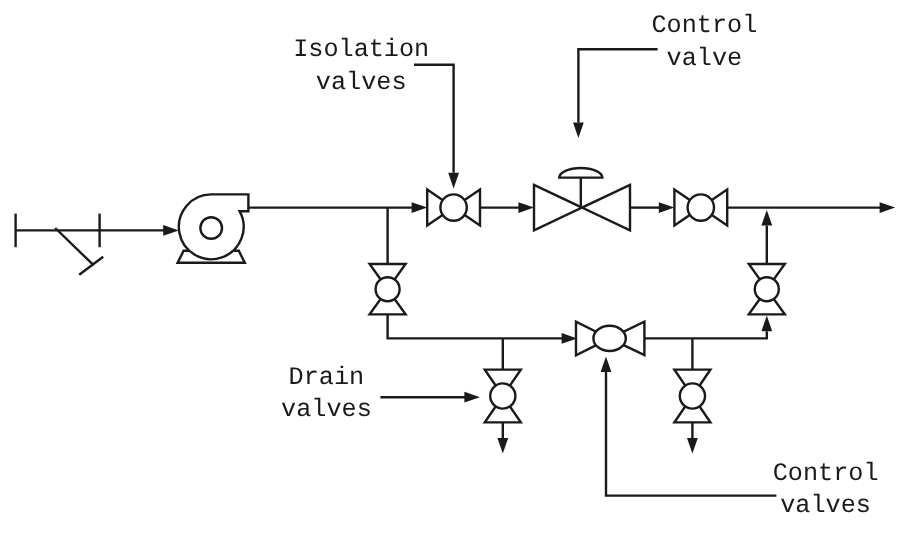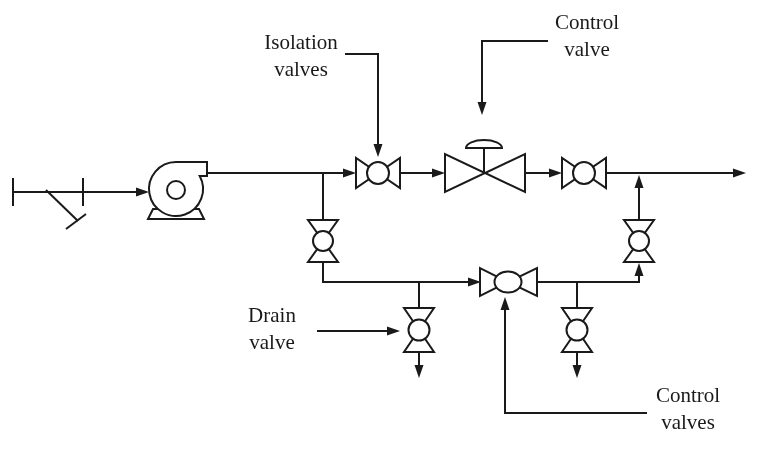--- a/index.html
+++ b/index.html
@@ -1,20 +1,20 @@
 <!DOCTYPE html>
 <html><head>
 <meta charset="utf-8">
 <style>
   html,body{margin:0;padding:0;background:#fff;}
   .stage{
     position:relative;
     width:768px;height:455px;
     background:var(--bg,#fff);
-    font-family:Liberation Serif, serif;
+    font-family:Liberation Mono, monospace;
     overflow:hidden;
   }
   .stage svg{position:absolute;left:0;top:0;}
   .pipe{stroke:var(--line,#1a1a1a);stroke-width:2;fill:none;stroke-linejoin:miter;stroke-linecap:butt;}
   .sym{stroke:var(--line,#1a1a1a);stroke-width:2;fill:#ffffff;stroke-linejoin:miter;}
   .arr{fill:var(--line,#1a1a1a);stroke:none;}
   .label{
     position:absolute;
     font-size:21px;line-height:27px;
     color:var(--line,#1a1a1a);
@@ -151,17 +151,17 @@
       <path class="pipe" d="M647,413 H505 V310"></path>
       <polygon class="arr" points="505,297 500.5,310 509.5,310"></polygon>
     </g>
   </svg>
 
   <div class="label label-isolation">Isolation
 valves</div>
   <div class="label label-control">Control
 valve</div>
   <div class="label label-drain">Drain
-valve</div>
+valves</div>
   <div class="label label-bypass">Control
 valves</div>
 
 </div>
 
 </body></html>

